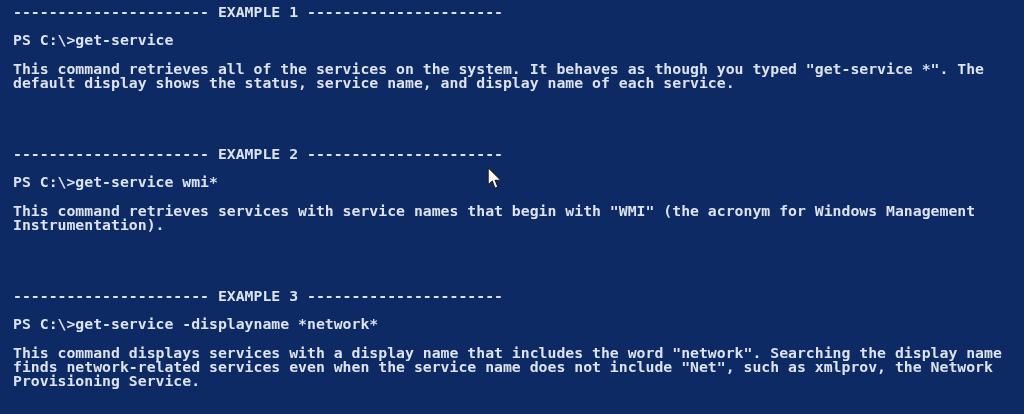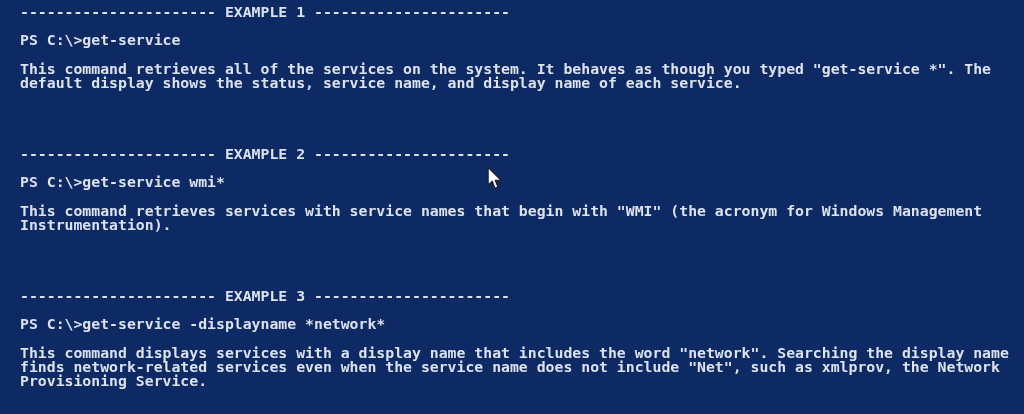--- a/index.html
+++ b/index.html
@@ -12,21 +12,21 @@
     overflow: hidden;
     position: relative;
     background: #0e2a64;
   }
   .terminal {
     position: absolute;
     left: 0; top: 0;
     width: 1024px;
     height: 414px;
     box-sizing: border-box;
-    padding: 5px 0 0 20px;
+    padding: 5px 0 0 13px;
     font-family: "DejaVu Sans Mono", "Liberation Mono", monospace;
     font-size: 14.8px;
     font-weight: bold;
     line-height: 14.2px;
     white-space: pre;
     overflow: hidden;
   }
   .line {
     min-height: 14.2px;
     white-space: pre;

